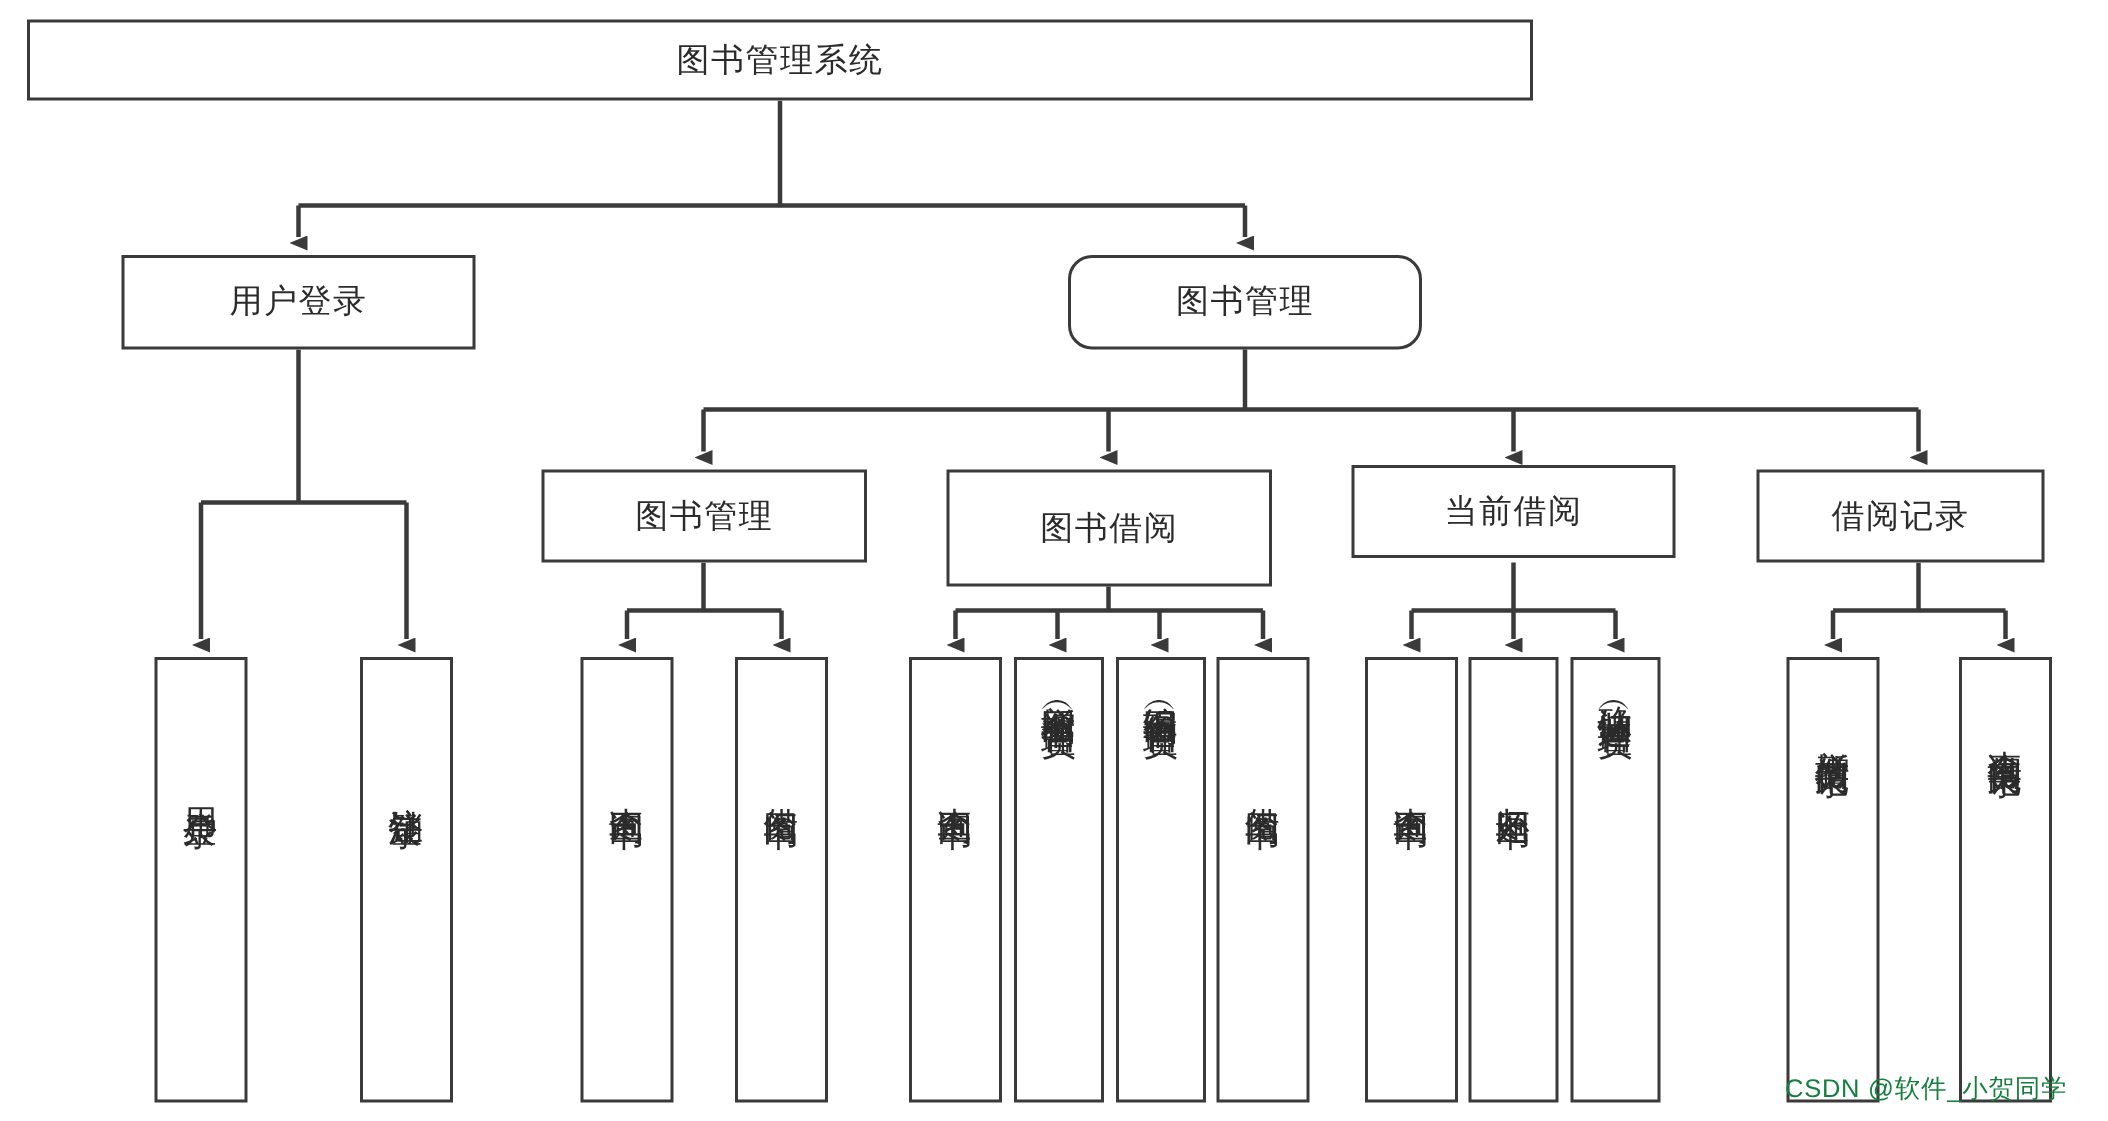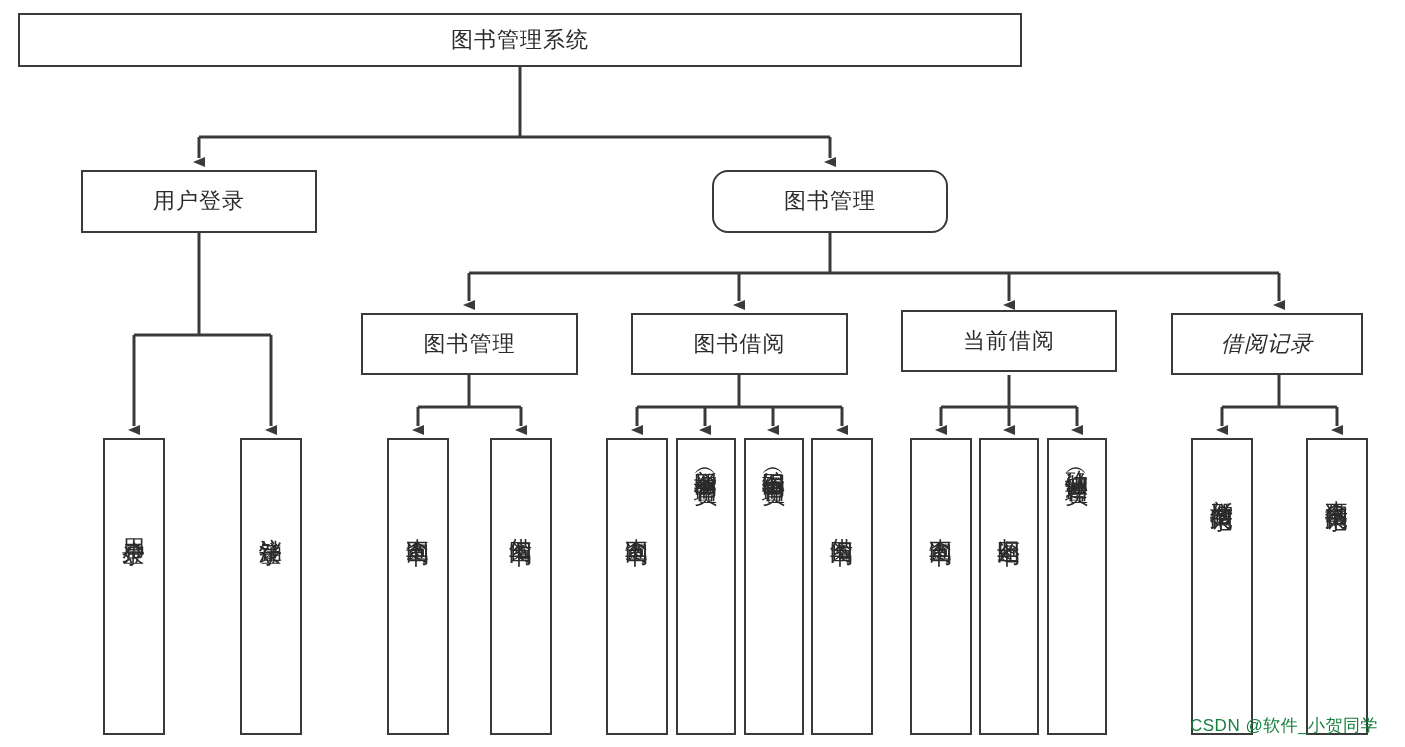--- a/index.html
+++ b/index.html
@@ -130,27 +130,27 @@
   <div class="node node-h" style="left:81px; top:170px; width:236px; height:63px;">
     <span class="label">用户登录</span>
   </div>
   <div class="node node-h" style="left:712px; top:170px; width:236px; height:63px;border-radius:16px;">
     <span class="label">图书管理</span>
   </div>
 
   <div class="node node-h" style="left:361px; top:313px; width:217px; height:62px;">
     <span class="label">图书管理</span>
   </div>
-  <div class="node node-h" style="left:631px; top:313px; width:217px; height:62px;">
+  <div class="node node-h" style="left:631px; top:313px; width:217px; height:78px;">
     <span class="label">图书借阅</span>
   </div>
   <div class="node node-h" style="left:901px; top:310px; width:216px; height:62px;font-family:Liberation Serif, serif;">
     <span class="label">当前借阅</span>
   </div>
-  <div class="node node-h" style="left:1171px; top:313px; width:192px; height:62px;font-style:italic;">
+  <div class="node node-h" style="left:1171px; top:313px; width:192px; height:62px;">
     <span class="label">借阅记录</span>
   </div>
 
   <div class="node node-v mid" style="left:103px; top:438px; width:62px; height:297px;">
     <span class="label">用户登录</span>
   </div>
   <div class="node node-v mid" style="left:240px; top:438px; width:62px; height:297px;">
     <span class="label">注销登录</span>
   </div>
 

